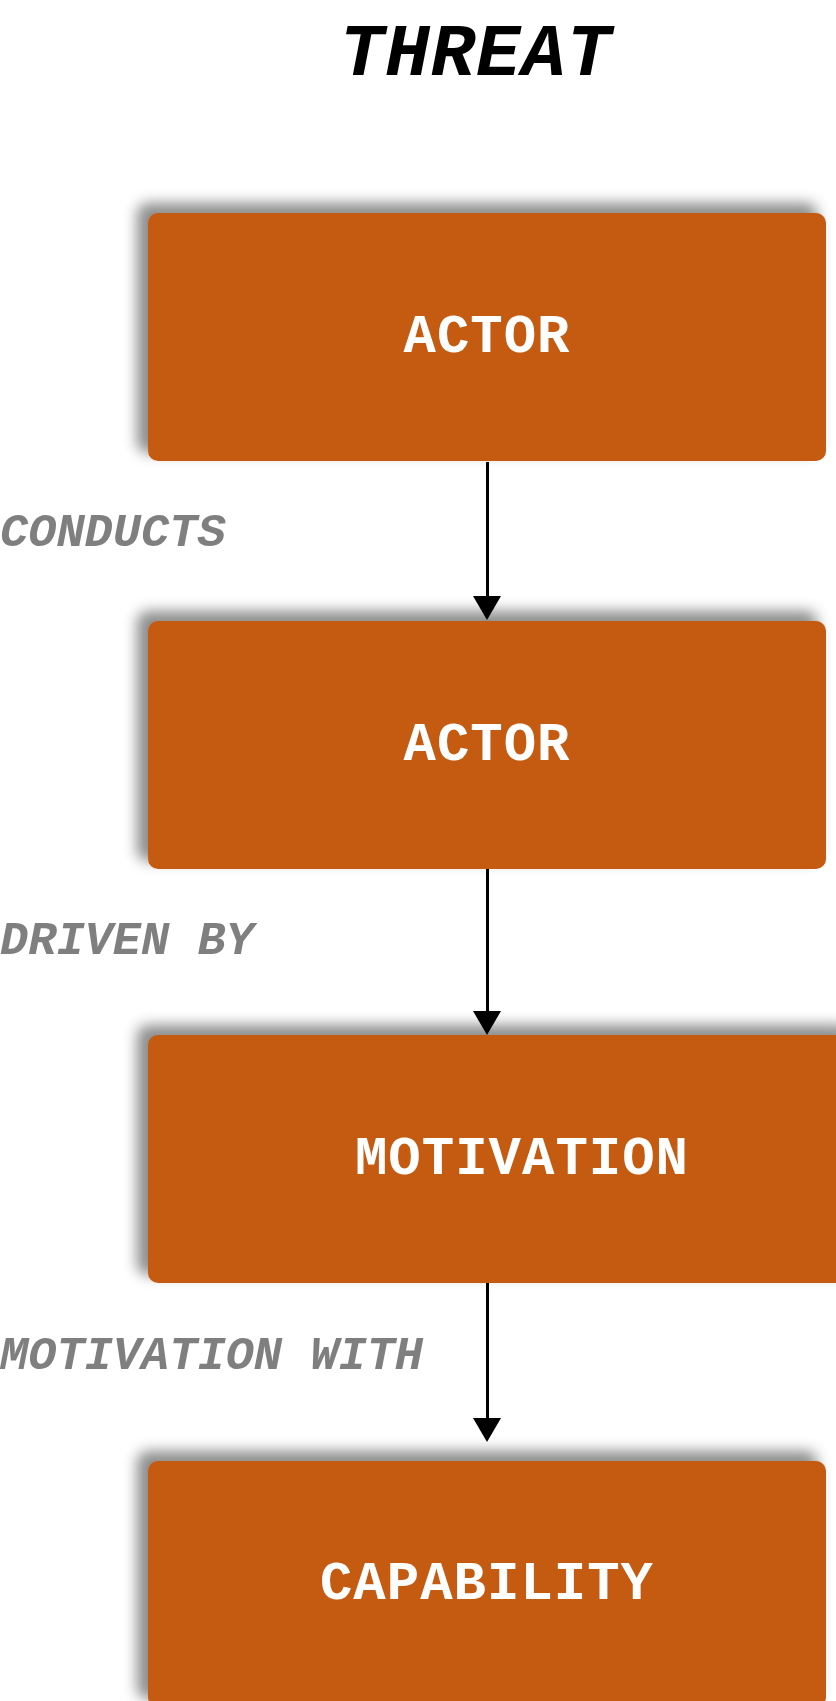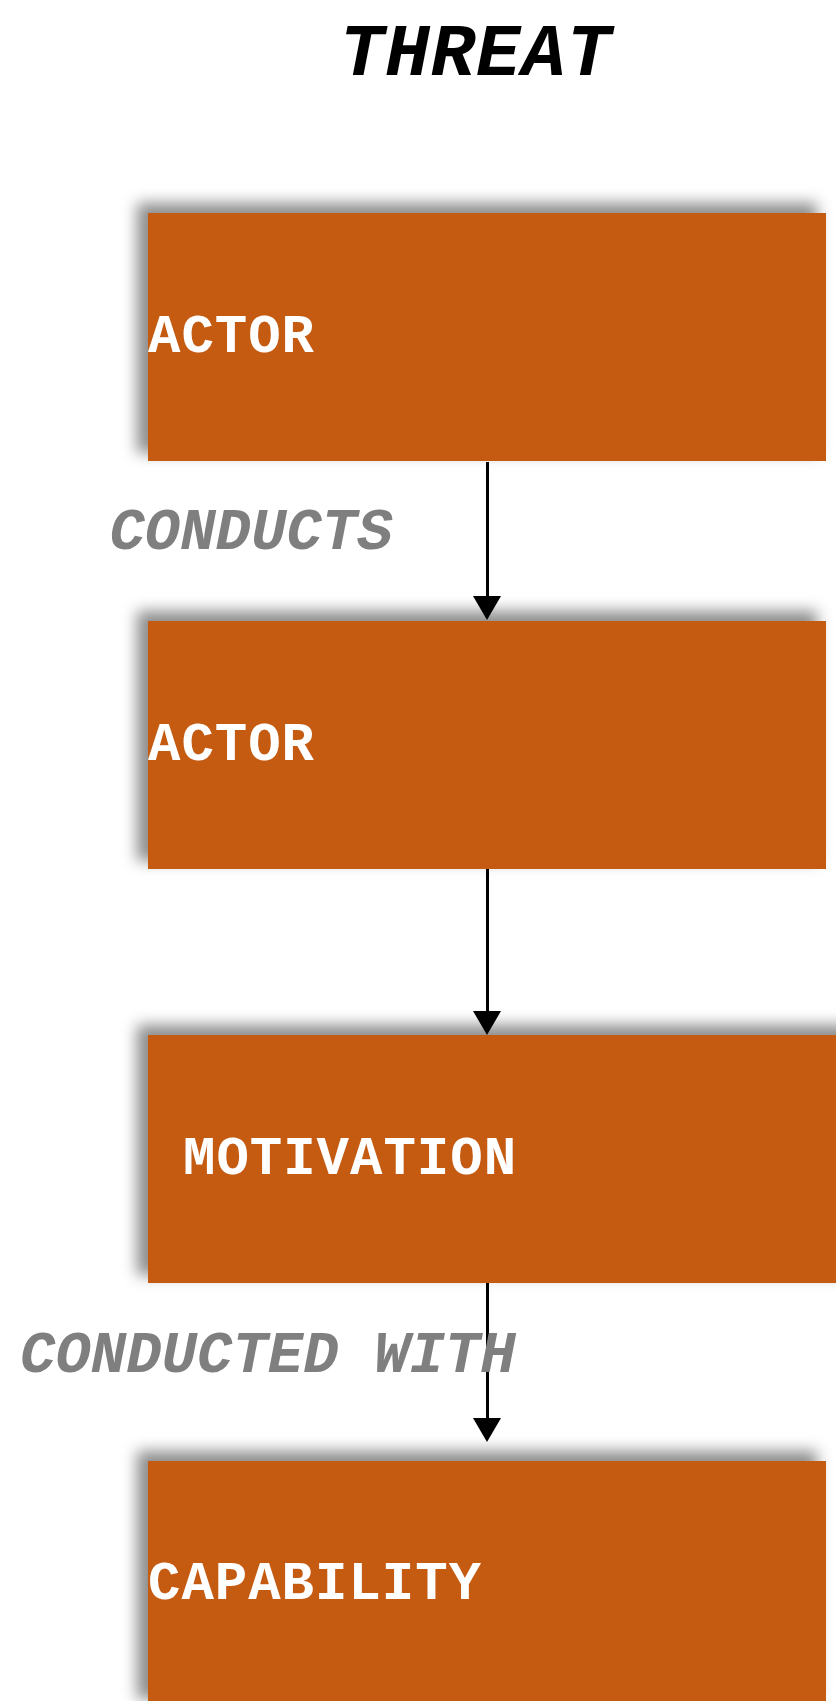--- a/index.html
+++ b/index.html
@@ -31,21 +31,22 @@
   }
   .node {
     position: absolute;
     left: 148px;
     width: 678px;
     height: 248px;
     background: var(--box-fill, #C55A11);
     box-shadow: -10px -9px 14px 1px rgba(0,0,0,0.45);
     display: flex;
     align-items: center;
-    justify-content: flex-start;
+    justify-content: center;
+    border-radius: 10px;
   }
   .node-label {
     color: var(--box-text, #fff);
     font-weight: bold;
     font-size: 54px;
     letter-spacing: 1px;
   }
   .node-actor      { top: 213px; }
   .node-action     { top: 621px; }
   .node-motivation { top: 1035px; padding-left: 35px; }
@@ -70,28 +71,27 @@
   .head-1 { top: 596px; }
   .line-2 { top: 869px;  height: 144px; }
   .head-2 { top: 1011px; }
   .line-3 { top: 1283px; height: 137px; }
   .head-3 { top: 1418px; }
 
   .edge-label {
     position: absolute;
     left: 0;
     width: 462px;
-    text-align: center;
+    text-align: left;
     font-style: italic;
     font-weight: bold;
-    font-size: 59px;
+    font-size: 47px;
     line-height: 58px;
     color: var(--edge-label, #7F7F7F);
     white-space: nowrap;
-    margin-left: 20px;
   }
   .edge-1 { top: 505px; }
   .edge-2 { top: 913px; }
   .edge-3 { top: 1328px; }
 </style>
 </head>
 <body>
 
 <div class="stage">
 
@@ -104,26 +104,27 @@
   <div class="arrow-line line-1"></div>
   <div class="arrow-head head-1"></div>
   <div class="edge-label edge-1">CONDUCTS</div>
 
   <div class="node node-action">
     <span class="node-label">ACTOR</span>
   </div>
 
   <div class="arrow-line line-2"></div>
   <div class="arrow-head head-2"></div>
+  <div class="edge-label edge-2">DRIVEN BY</div>
 
   <div class="node node-motivation">
     <span class="node-label">MOTIVATION</span>
   </div>
 
   <div class="arrow-line line-3"></div>
   <div class="arrow-head head-3"></div>
-  <div class="edge-label edge-3">CONDUCTED WITH</div>
+  <div class="edge-label edge-3">MOTIVATION WITH</div>
 
   <div class="node node-capability">
     <span class="node-label">CAPABILITY</span>
   </div>
 
 </div>
 
 </body></html>

